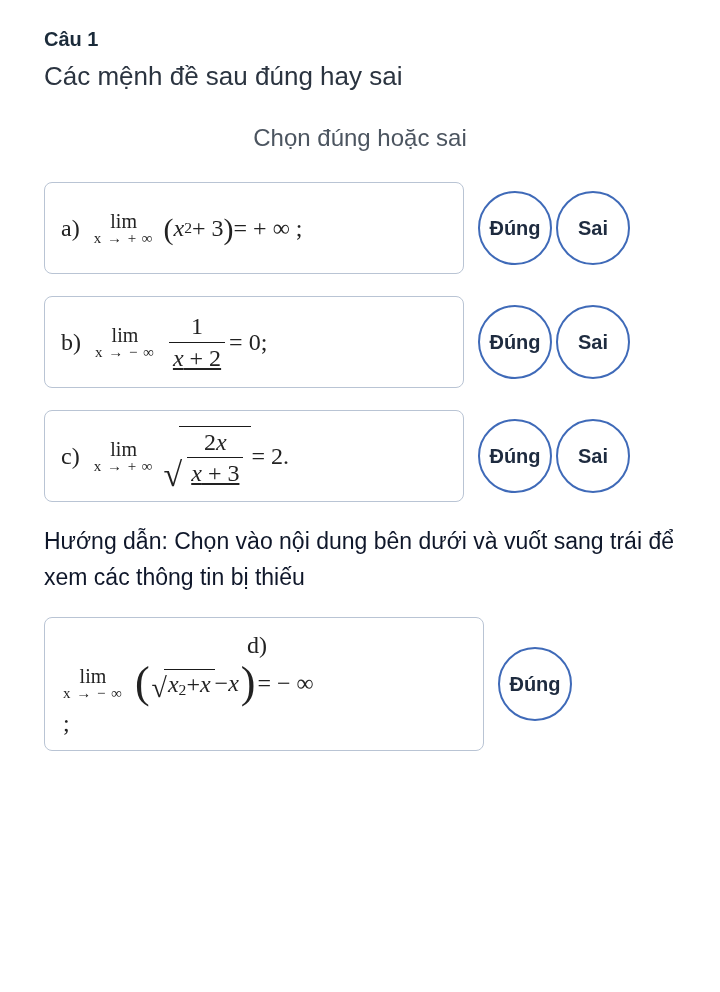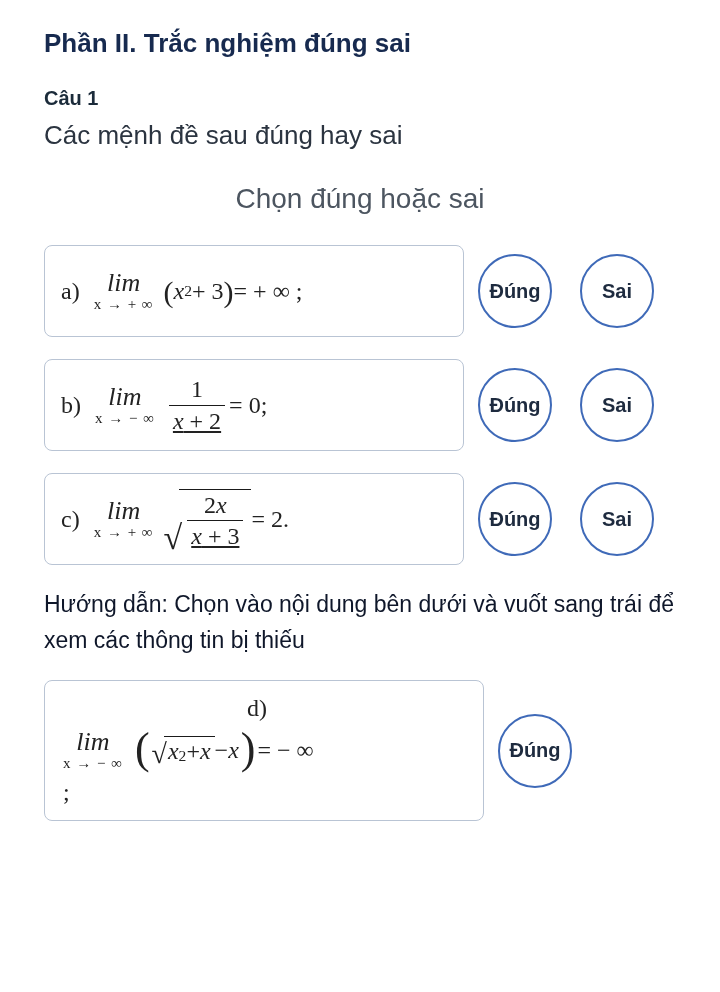--- a/index.html
+++ b/index.html
@@ -26,21 +26,21 @@
     color: #1b2b3a;
     margin-bottom: 10px;
   }
   .question-stem {
     font-size: 26px;
     color: #2b3440;
     margin-bottom: 32px;
   }
   .choose-hdr {
     text-align: center;
-    font-size: 28px;
+    font-size: 24px;
     color: #4c5560;
     margin-bottom: 30px;
   }
   .row {
     display: flex;
     align-items: center;
     margin-bottom: 22px;
     gap: 14px;
   }
   .statement {
@@ -66,21 +66,21 @@
     align-items: center;
     flex-wrap: nowrap;
     white-space: nowrap;
   }
   .limop {
     display: inline-flex;
     flex-direction: column;
     align-items: center;
     margin-right: 10px;
   }
-  .limop .top { font-size: 26px; font-style: italic; }
+  .limop .top { font-size: 20px; }
   .limop .bot { font-size: 15px; margin-top: -2px; letter-spacing: 1px; }
   .frac {
     display: inline-flex;
     flex-direction: column;
     align-items: center;
     margin: 0 4px;
     vertical-align: middle;
   }
   .frac .num { padding: 0 4px 2px 4px; }
   .frac .bar { border-top: 1.6px solid #1a1a1a; align-self: stretch; }
@@ -98,21 +98,21 @@
   .sqrt .body {
     border-top: 1.6px solid #1a1a1a;
     padding: 2px 4px 0 4px;
     display: inline-flex;
     align-items: flex-end;
   }
   .var { font-style: italic; }
   sup { font-size: 0.65em; vertical-align: super; }
   .btns {
     display: flex;
-    gap: 28px;
+    gap: 4px;
     align-items: flex-end;
   }
   .circle-btn {
     width: 74px;
     height: 74px;
     border-radius: 50%;
     border: 2px solid #3f6ab8;
     background: #fff;
     color: #1e2b3f;
     font-size: 20px;
@@ -142,21 +142,20 @@
     padding: 0 2px;
   }
   .row.last { overflow: hidden; }
   .row.last .circle-btn.cut { width: 52px; border-top-right-radius: 0; border-bottom-right-radius: 0; justify-content: flex-start; padding-left: 14px;}
 </style>
 </head>
 <body>
 
 <div class="page">
 
-  <div class="section-title">Phần II. Trắc nghiệm đúng sai</div>
 
   <div class="question-num">Câu 1</div>
   <div class="question-stem">Các mệnh đề sau đúng hay sai</div>
 
   <div class="choose-hdr">Chọn đúng hoặc sai</div>
 
   <div class="row">
     <div class="statement">
       <span class="lbl">a)</span>
       <span class="math">

